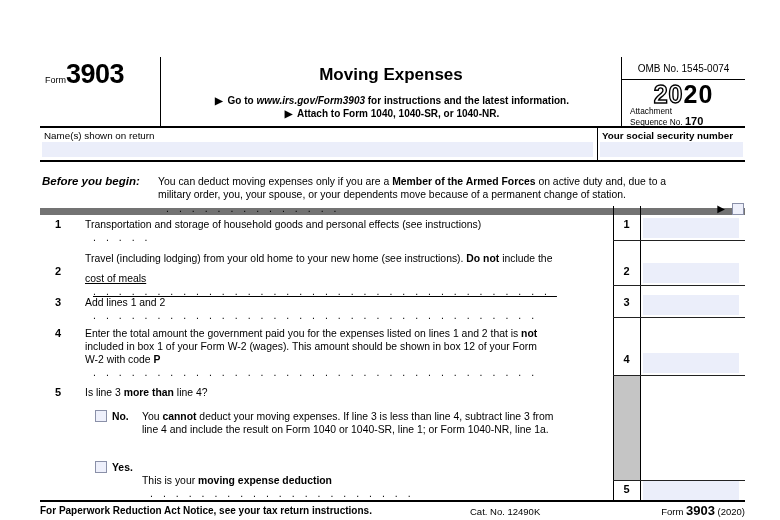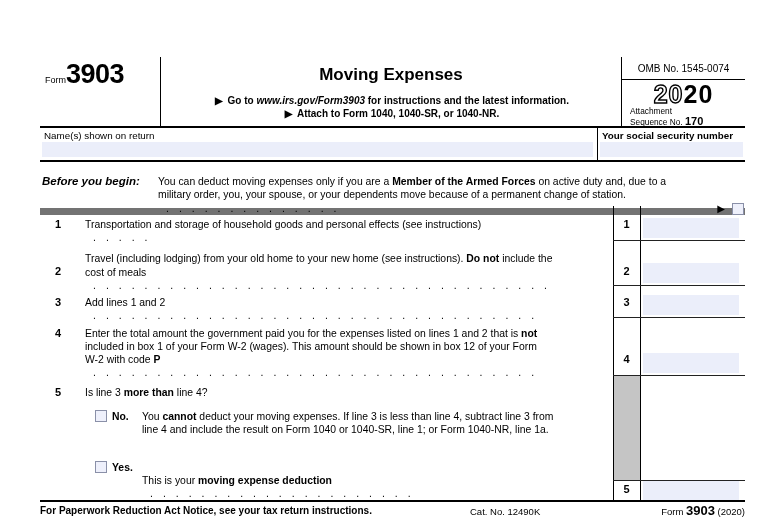--- a/index.html
+++ b/index.html
@@ -144,21 +144,21 @@
     <div class="abs itemnum" style="top:12px;">1</div>
     <div class="abs itext leader" style="top:12px; width:523px;">
       <span>Transportation and storage of household goods and personal effects (see instructions)</span>
       <span class="dots">.....</span>
     </div>
 
     <div class="abs itemnum" style="top:59px;">2</div>
     <div class="abs itext" style="top:46px;">
       <span>Travel (including lodging) from your old home to your new home (see instructions). </span><span class="b">Do not</span><span> include the</span>
     </div>
-    <div class="abs itext leader" style="top:60px; width:523px;">
+    <div class="abs itext leader" style="top:66px; width:523px;text-decoration:underline;">
       <span>cost of meals</span>
       <span class="dots">....................................</span>
     </div>
 
     <div class="abs itemnum" style="top:90px;">3</div>
     <div class="abs itext leader" style="top:90px; width:523px;">
       <span>Add lines 1 and 2</span>
       <span class="dots">...................................</span>
     </div>
 

